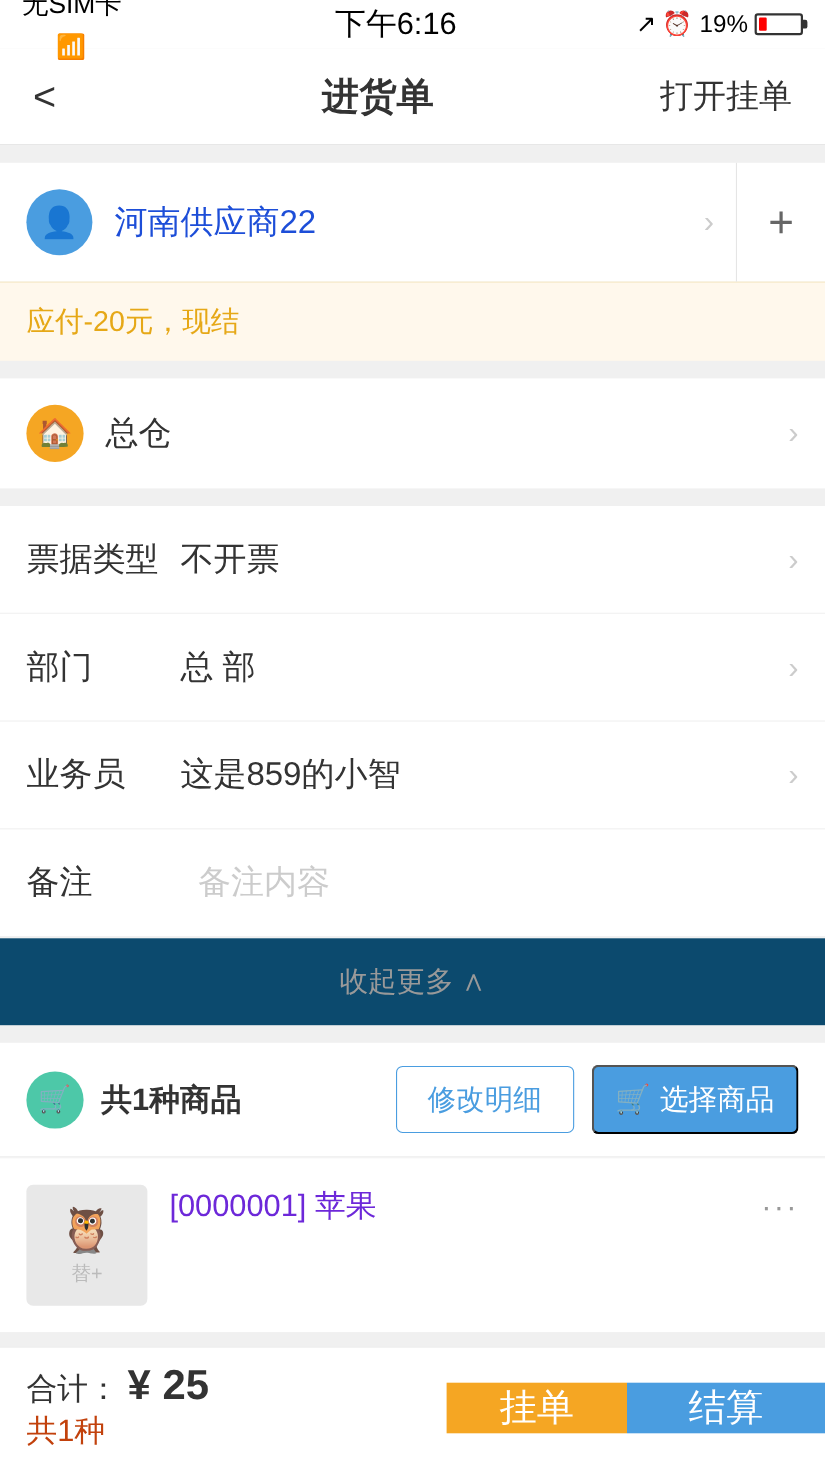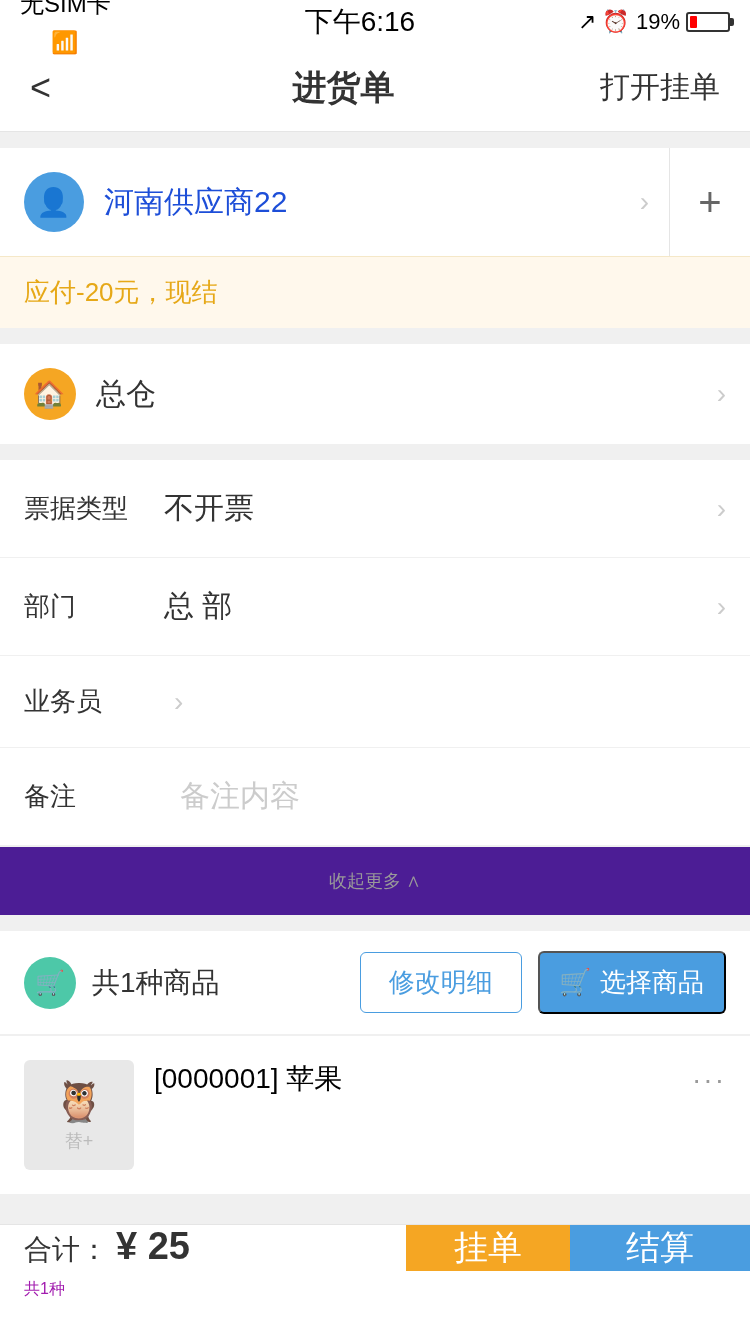--- a/index.html
+++ b/index.html
@@ -166,42 +166,42 @@
     }
     .form-row {
       display: flex;
       align-items: center;
       padding: 28px 24px;
       border-bottom: 1px solid #f0f0f0;
       cursor: pointer;
     }
     .form-row:last-child { border-bottom: none; gap: 16px; }
     .form-label {
-      font-size: 26px;
+      font-size: 30px;
       color: #333;
       width: 140px;
       flex-shrink: 0;
     }
     .form-value {
       font-size: 30px;
       color: #333;
       flex: 1;
     }
     .form-placeholder {
       font-size: 30px;
       color: #ccc;
       flex: 1;
     }
 
     
     .collapse-bar {
-      background: #4c1d95;
+      background: #0c4a6e;
       text-align: center;
       padding: 22px;
-      font-size: 18px;
+      font-size: 26px;
       color: #999;
       cursor: pointer;
       margin-top: 2px;
     }
 
     
     .products-section {
       background: #fff;
       margin-top: 16px;
     }
@@ -217,20 +217,21 @@
       background: #4dc8a8;
       display: flex; align-items: center; justify-content: center;
       margin-right: 16px;
       flex-shrink: 0;
     }
     .products-icon span { color: #fff; font-size: 22px; }
     .products-count {
       font-size: 28px;
       color: #333;
       flex: 1;
+      font-weight: bold;
     }
     .btn-modify {
       border: 1px solid #4a9de0;
       color: #4a9de0;
       background: #fff;
       padding: 12px 28px;
       border-radius: 6px;
       font-size: 26px;
       margin-right: 16px;
       cursor: pointer;
@@ -271,21 +272,21 @@
     .owl-label {
       font-size: 18px;
       color: #bbb;
       margin-top: 4px;
     }
     .product-info {
       flex: 1;
     }
     .product-name {
       font-size: 28px;
-      color: #000000;
+      color: #6d28d9;
       margin-bottom: 14px;
     }
     .product-price {
       font-size: 28px;
       color: #333;
     }
     .product-price .blue { color: #4a9de0; }
     .product-more {
       width: 60px;
       display: flex; align-items: flex-start; justify-content: flex-end;
@@ -298,40 +299,40 @@
       letter-spacing: 2px;
     }
 
     
     .bottom-bar {
       position: fixed;
       bottom: 0;
       width: 750px;
       height: 110px;
       display: flex;
-      align-items: flex-start;
+      align-items: center;
       background: #fff;
       border-top: 1px solid #e5e5e5;
     }
     .total-section {
       flex: 1;
       display: flex;
       flex-direction: column;
       justify-content: center;
       padding: 0 24px;
       background: #fff;
     }
     .total-row {
       display: flex;
       align-items: baseline;
       gap: 8px;
     }
     .total-label { font-size: 28px; color: #333; }
     .total-amount { font-size: 38px; color: #333; font-weight: 600; }
-    .total-count { font-size: 16px; color: #a21caf; }
+    .total-count { font-size: 28px; color: #c2410c; }
     .btn-hang {
       width: 164px;
       background: #f5a623;
       color: #fff;
       font-size: 34px;
       display: flex; align-items: center; justify-content: center;
       cursor: pointer;
     }
     .btn-checkout {
       width: 180px;
@@ -402,20 +403,21 @@
     <span class="form-value">不开票</span>
     <span class="chevron-right">›</span>
   </div>
   <div class="form-row">
     <span class="form-label">部门</span>
     <span class="form-value">总 部</span>
     <span class="chevron-right">›</span>
   </div>
   <div class="form-row">
     <span class="form-label">业务员</span>
+    <span class="form-value">这是859的小智</span>
     <span class="chevron-right">›</span>
   </div>
   <div class="form-row">
     <span class="form-label">备注</span>
     <span class="form-placeholder">备注内容</span>
   </div>
 </div>
 
 <div class="collapse-bar">收起更多 ∧</div>
 

